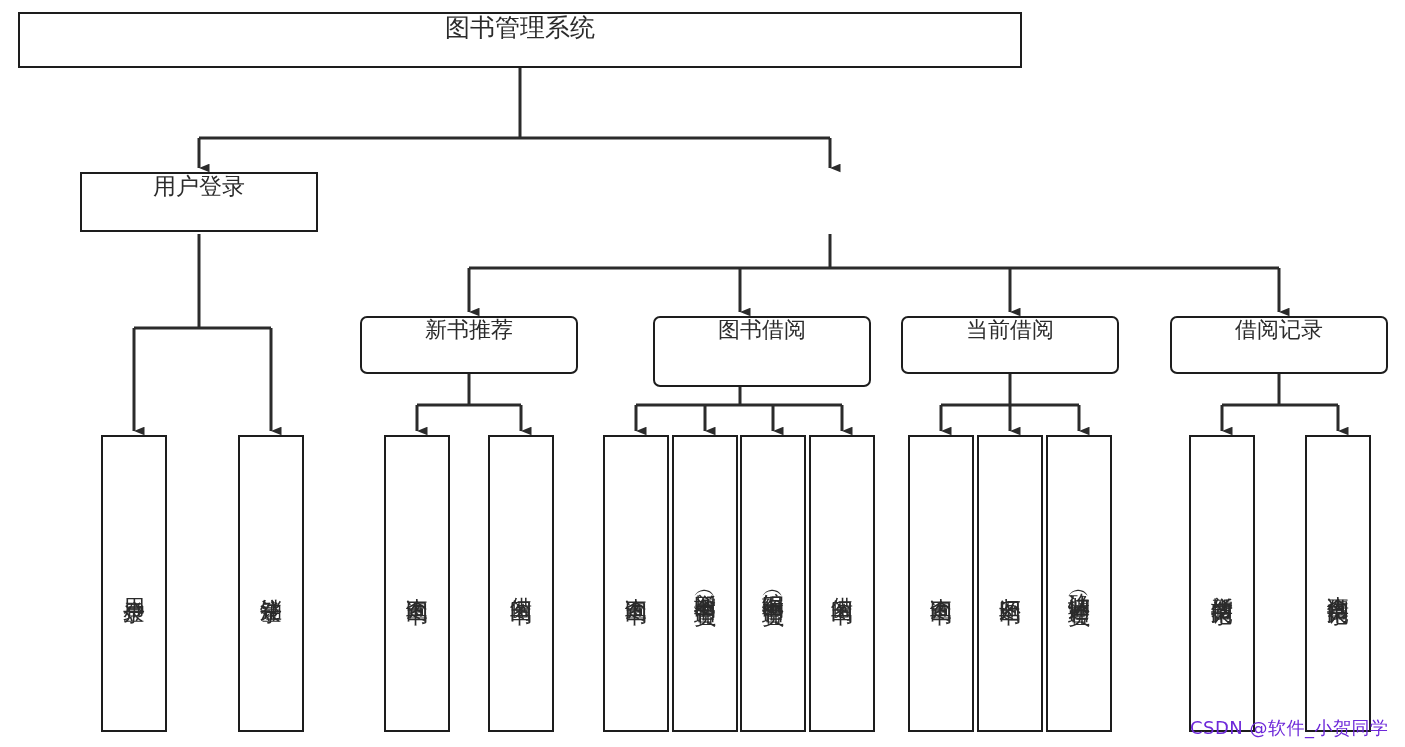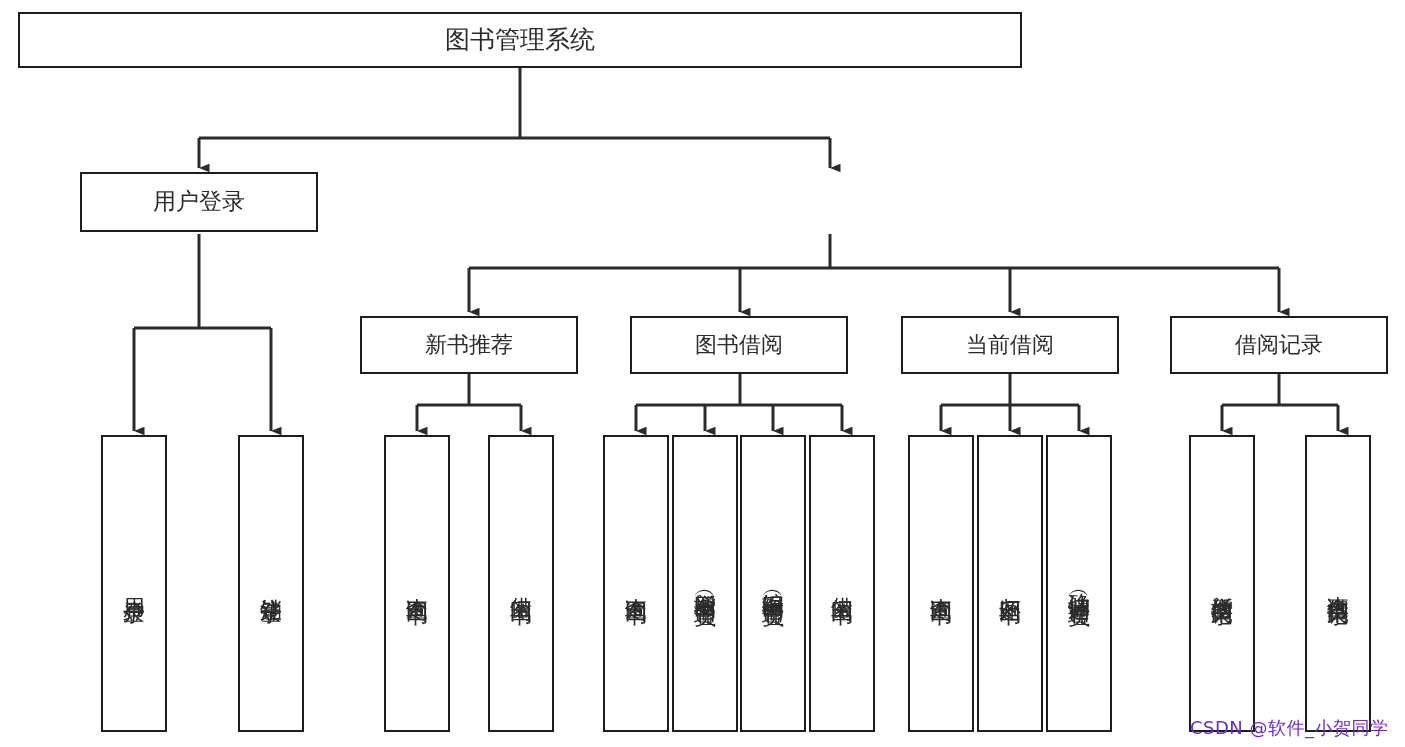--- a/index.html
+++ b/index.html
@@ -24,38 +24,38 @@
     width: 1405px;
     height: 747px;
     pointer-events: none;
   }
   .node {
     position: absolute;
     box-sizing: border-box;
     border: 2px solid #1d1d1d;
     background: #ffffff;
     display: flex;
-    align-items: center;
     justify-content: center;
     color: #2b2b2b;
   }
   .node .label {
     display: block;
     text-align: center;
     line-height: 1.12;
     color: #2b2b2b;
   }
   .node-root {
     font-size: 25px;
   }
   .node-l2 {
     font-size: 23px;
   }
   .node-l3 {
     font-size: 22px;
+    border-radius: 7px;
   }
   .node-leaf {
     font-size: 22px;
     align-items: center;
   }
   .node-leaf .label {
     writing-mode: vertical-rl;
     text-orientation: upright;
     letter-spacing: 2px;
     line-height: 1;
@@ -129,21 +129,21 @@
     <span class="label">图书管理系统</span>
   </div>
 
   <div class="node node-l2" style="left:80px; top:172px; width:238px; height:60px;">
     <span class="label">用户登录</span>
   </div>
 
   <div class="node node-l3" style="left:360px; top:316px; width:218px; height:58px;">
     <span class="label">新书推荐</span>
   </div>
-  <div class="node node-l3" style="left:630px; top:316px; width:218px; height:58px;">
+  <div class="node node-l3" style="left:653px; top:316px; width:218px; height:71px;">
     <span class="label">图书借阅</span>
   </div>
   <div class="node node-l3" style="left:901px; top:316px; width:218px; height:58px;">
     <span class="label">当前借阅</span>
   </div>
   <div class="node node-l3" style="left:1170px; top:316px; width:218px; height:58px;">
     <span class="label">借阅记录</span>
   </div>
 
   <div class="node node-leaf" style="left:101px; top:435px; width:66px; height:297px;">

